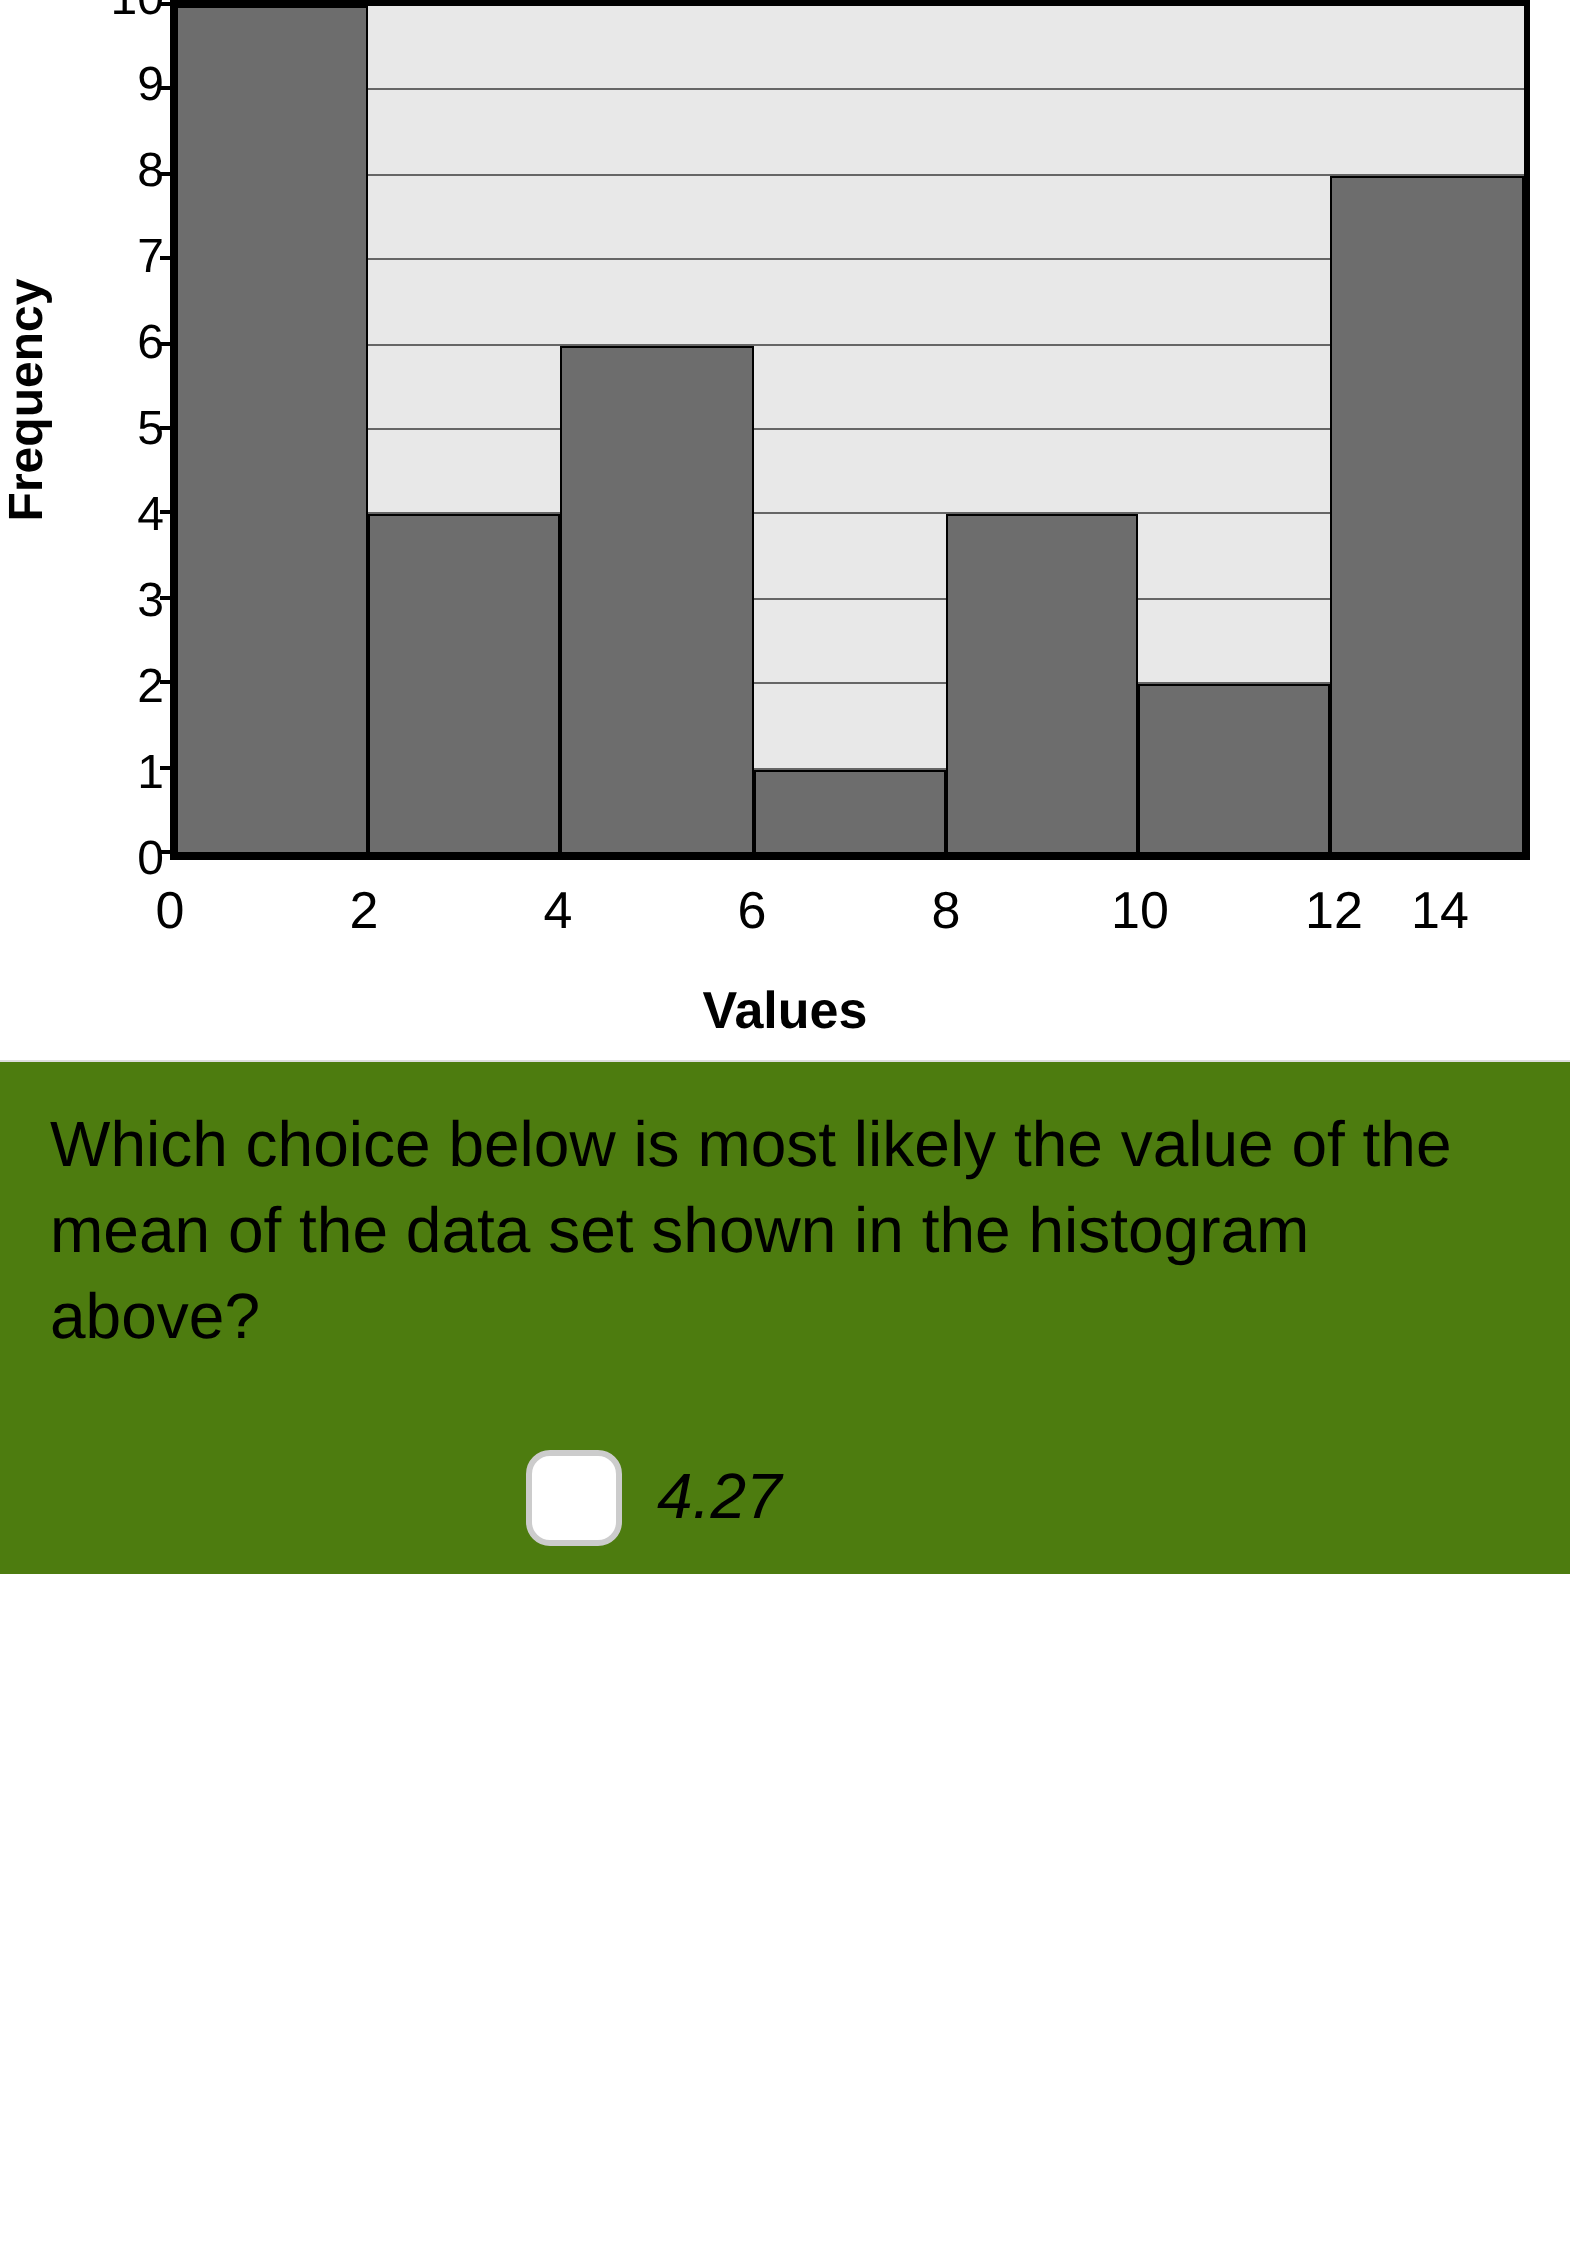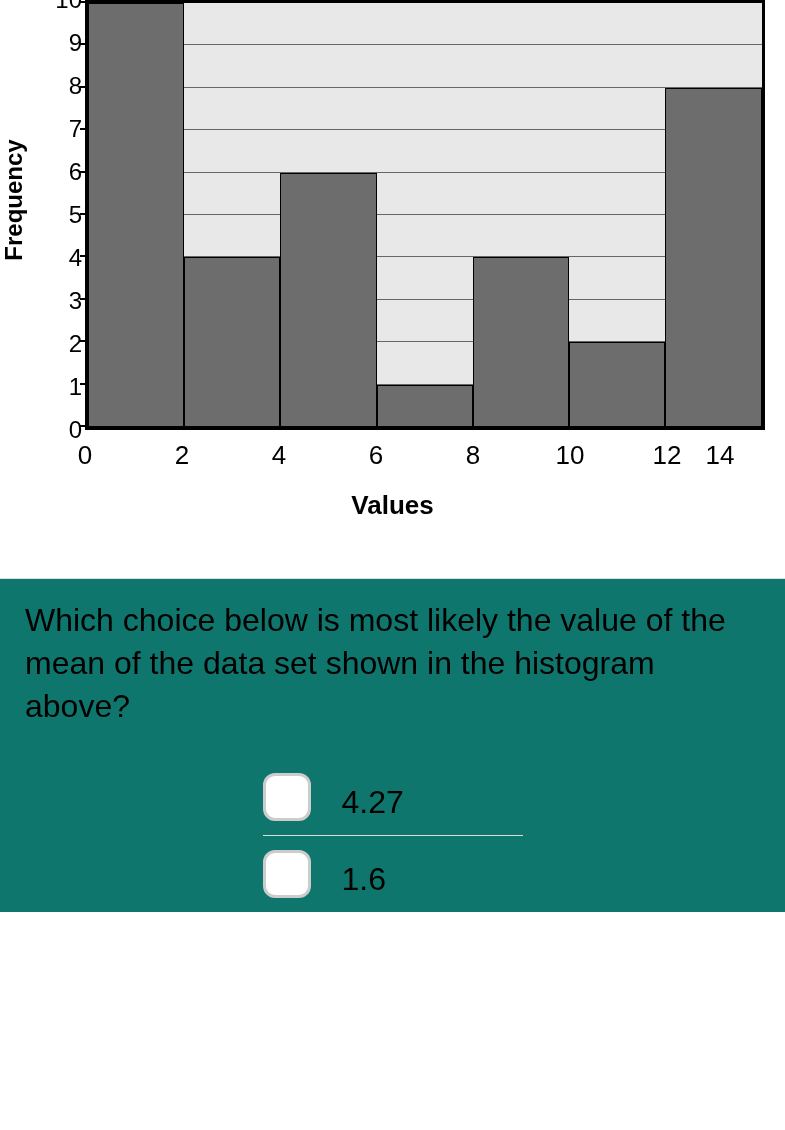--- a/index.html
+++ b/index.html
@@ -72,40 +72,40 @@
     position: absolute;
     top: 490px;
     left: 50%;
     transform: translateX(-50%);
     font-weight: bold;
     font-size: 26px;
   }
   .question-block {
     border-top: 1px solid #ddd;
     padding: 20px 25px 0 25px;
-    background: #0f766e;
-    margin-top: 48px;
+    background: #4d7c0f;
   }
   .question-text {
     font-size: 32px;
     line-height: 1.35;
     margin-bottom: 30px;
   }
   .options {
     display: flex;
     flex-direction: column;
     align-items: center;
   }
   .option-row {
     display: flex;
-    align-items: flex-end;
-    gap: 31px;
+    align-items: center;
+    gap: 18px;
     padding: 14px 0;
     border-bottom: 1px solid #ddd;
     width: 260px;
+    font-style: italic;
   }
   .option-row:last-child { border-bottom: none; }
   .checkbox {
     width: 48px;
     height: 48px;
     border: 3px solid #ccc;
     border-radius: 12px;
     flex: 0 0 48px;
     background: #fff;
   }
@@ -175,18 +175,14 @@
   <div class="xlabel">Values</div>
 </div>
 
 <div class="question-block">
   <div class="question-text">Which choice below is most likely the value of the mean of the data set shown in the histogram above?</div>
   <div class="options">
     <div class="option-row">
       <div class="checkbox"></div>
       <div class="option-label">4.27</div>
     </div>
-    <div class="option-row">
-      <div class="checkbox"></div>
-      <div class="option-label">1.6</div>
-    </div>
   </div>
 </div>
 
 </body></html>

